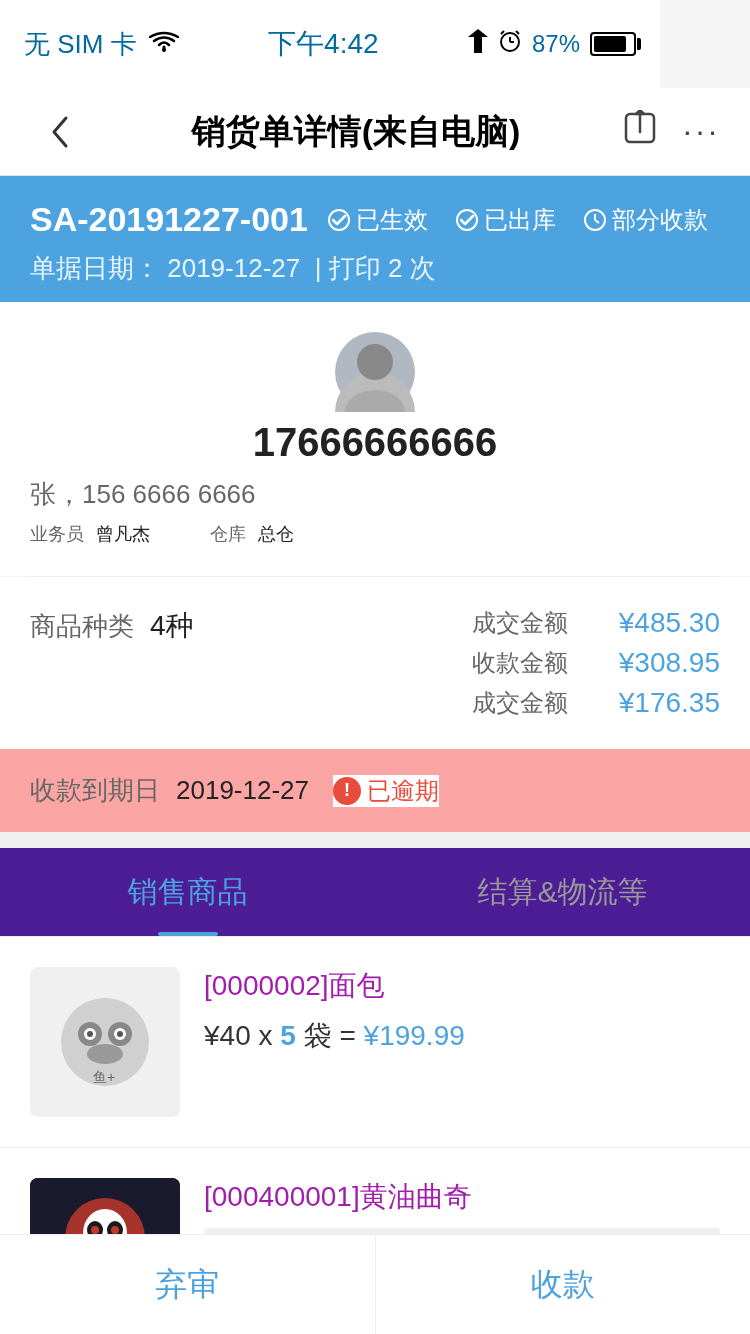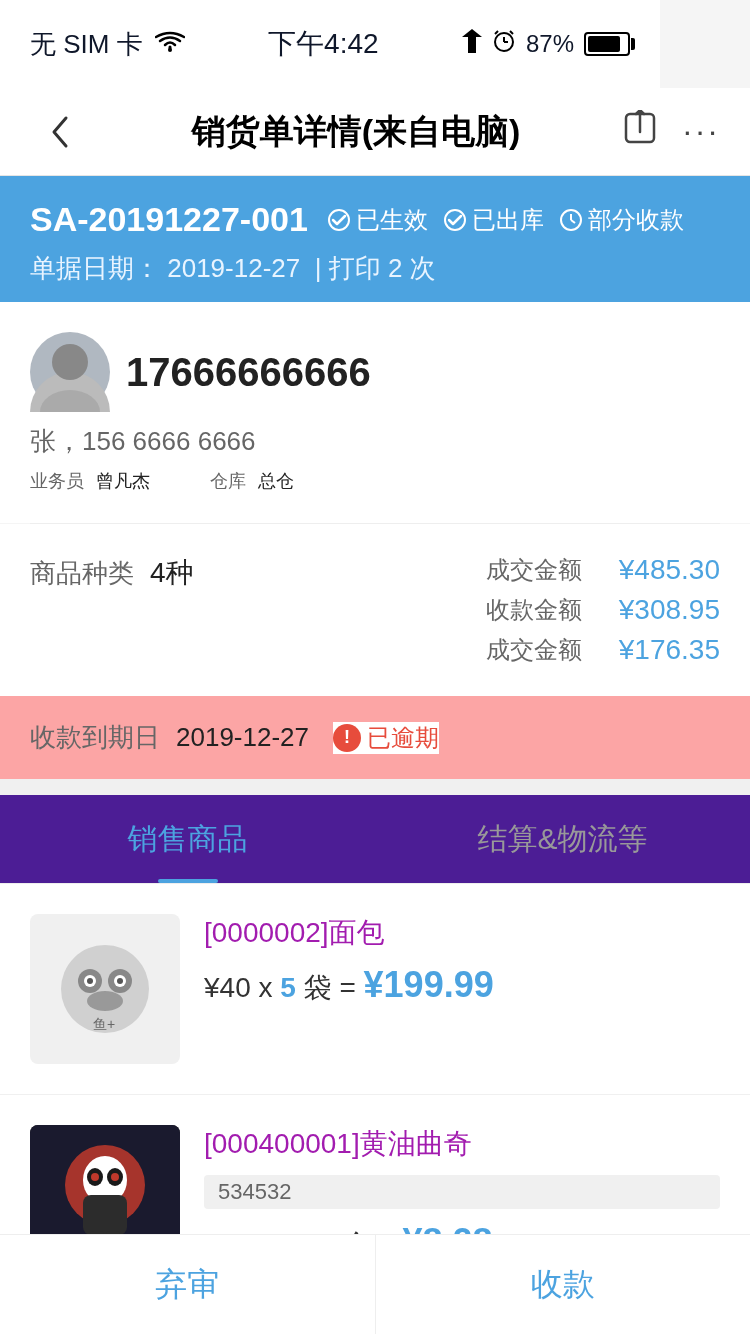--- a/index.html
+++ b/index.html
@@ -14,23 +14,23 @@
     }
 
     
     .status-bar {
       width: 660px;
       height: 88px;
       background: #fff;
       display: flex;
       align-items: center;
       justify-content: space-between;
-      padding: 0 30px;
+      padding: 0 24px;
       font-size: 26px;
-      color: #0f172a;
+      color: #0369a1;
     }
     .status-left { display: flex; align-items: center; gap: 12px; }
     .status-center { font-weight: 500; font-size: 28px; }
     .status-right { display: flex; align-items: center; gap: 10px; font-size: 24px; }
     .battery-icon {
       width: 46px; height: 24px;
       border: 2px solid #000;
       border-radius: 4px;
       display: inline-flex;
       align-items: center;
@@ -97,21 +97,21 @@
       align-items: center;
       gap: 20px;
       margin-bottom: 12px;
     }
     .order-id {
       font-size: 34px;
       font-weight: 700;
     }
     .status-badges {
       display: flex;
-      gap: 16px;
+      gap: 28px;
       align-items: flex-start;
     }
     .badge {
       display: flex;
       align-items: center;
       gap: 6px;
       font-size: 24px;
     }
     .badge-check { color: #fff; }
     .banner-sub {
@@ -121,22 +121,23 @@
 
     
     .customer-section {
       background: #fff;
       padding: 30px;
       margin-top: 0;
     }
     .customer-row {
       display: flex;
       align-items: center;
-      gap: 16px;
+      gap: 8px;
       margin-bottom: 12px;
+      flex-direction: column;
     }
     .avatar-icon {
       width: 80px;
       height: 80px;
       border-radius: 50%;
       background: #b0b8c1;
       display: flex;
       align-items: center;
       justify-content: center;
     }
@@ -189,21 +190,21 @@
     .stats-label { font-size: 26px; color: #666; }
     .stats-value { font-size: 28px; color: #222; font-weight: 500; }
     .stats-right {
       display: flex;
       flex-direction: column;
       gap: 8px;
       align-items: flex-end;
     }
     .stat-line {
       display: flex;
-      gap: 18px;
+      gap: 32px;
       align-items: center;
     }
     .stat-line-label { font-size: 24px; color: #666; }
     .stat-line-value { font-size: 28px; color: #4CA3E0; font-weight: 500; min-width: 120px; text-align: right; }
 
     
     .due-section {
       background: #fca5a5;
       padding: 24px 30px;
       display: flex;
@@ -319,21 +320,21 @@
       color: #666;
       font-size: 22px;
       padding: 4px 14px;
       border-radius: 4px;
     }
     .product-price-row {
       font-size: 28px;
       color: #333;
     }
     .price-highlight { color: #4CA3E0; font-weight: 600; }
-    .price-total { color: #4CA3E0; font-weight: 700; font-size: 36px; }
+    .price-total { color: #4CA3E0; font-weight: 400; font-size: 28px; }
 
     
     .bottom-bar {
       position: fixed;
       bottom: 0;
       left: 0;
       width: 750px;
       height: 100px;
       background: #fff;
       display: flex;

